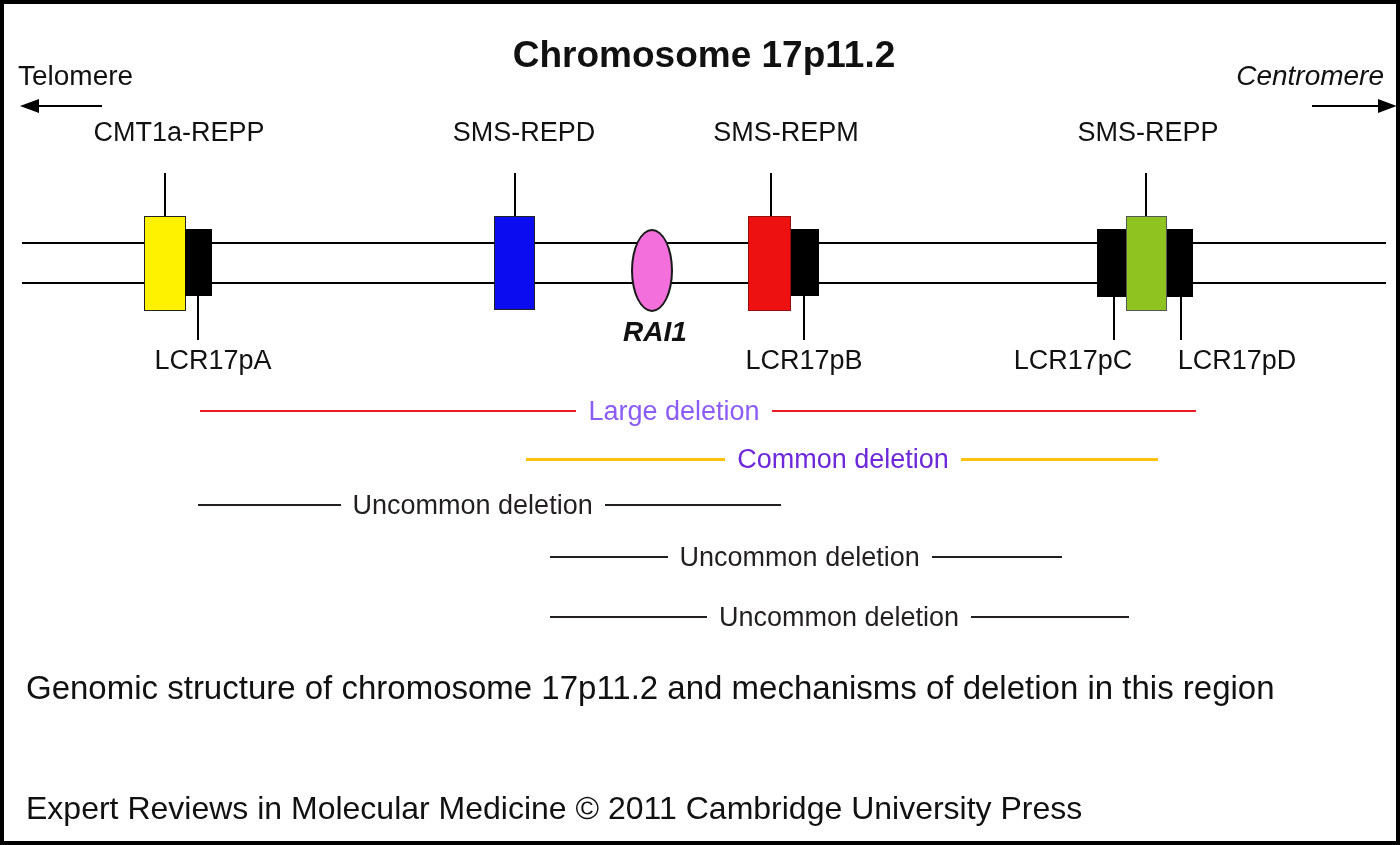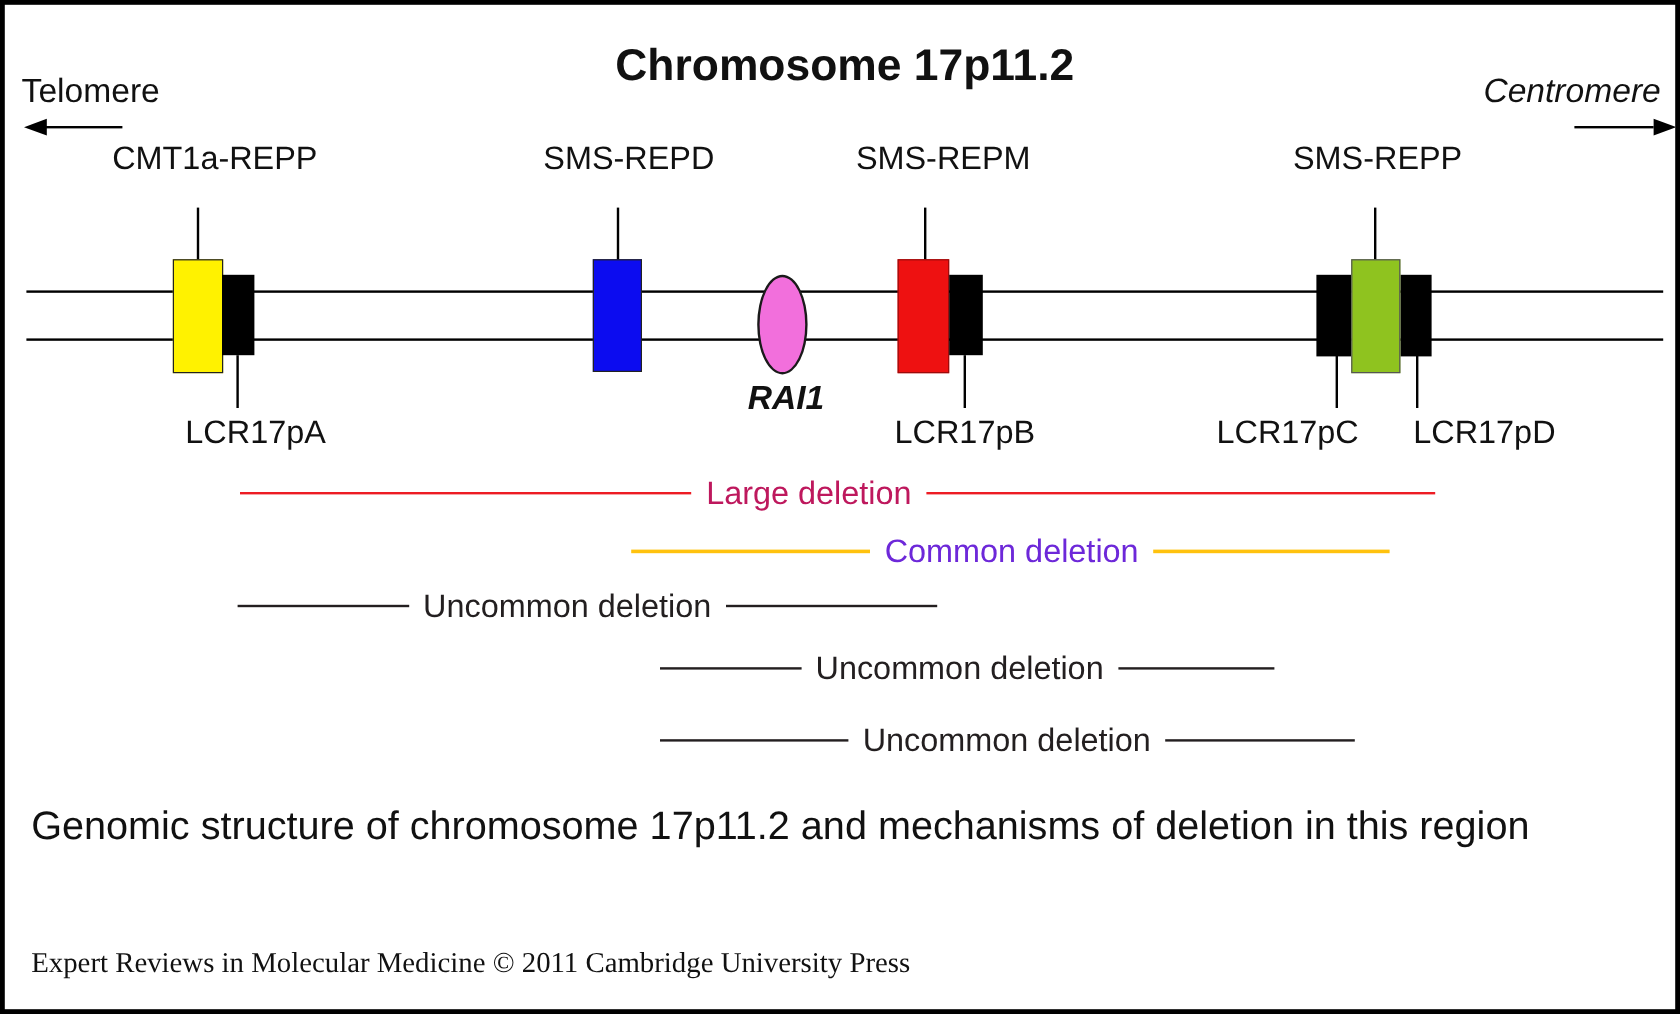--- a/index.html
+++ b/index.html
@@ -16,21 +16,21 @@
   .abs{position:absolute;}
   .ctr{transform:translateX(-50%);white-space:nowrap;}
   
   .title{left:700px;top:30px;font-size:37px;font-weight:bold;}
   .telomere{left:14px;top:56px;font-size:28px;}
   .centromere{right:12px;top:56px;font-size:28px;font-style:italic;}
   .rep-label{top:113px;font-size:27px;}
   .lcr-label{top:341px;font-size:27px;}
   .gene-label{left:651px;top:312px;font-size:28px;font-weight:bold;font-style:italic;}
   .caption{left:22px;top:660px;width:1310px;font-size:33px;line-height:1.45;}
-  .credit{left:22px;top:786px;font-size:24px;font-family:Liberation Serif, serif;}
+  .credit{left:22px;top:786px;font-size:32px;}
   
   .hline{height:2px;background:#000;}
   .arrow-line-l{left:32px;top:101px;width:66px;}
   .head-l{left:16px;top:95px;width:0;height:0;border-top:7px solid transparent;border-bottom:7px solid transparent;border-right:19px solid #000;}
   .arrow-line-r{left:1308px;top:101px;width:66px;}
   .head-r{left:1374px;top:95px;width:0;height:0;border-top:7px solid transparent;border-bottom:7px solid transparent;border-left:19px solid #000;}
   
   .chrom-line{left:18px;width:1364px;}
   .chrom-top{top:238px;}
   .chrom-bot{top:278px;}
@@ -47,21 +47,21 @@
   .ellipse-pink{left:627px;top:225px;width:42px;height:83px;background:#f26fdc;border:2px solid #1a1a1a;border-radius:50%;}
   .box-red{left:744px;top:212px;width:43px;height:95px;background:#ee1111;border:1px solid #9b0c0c;}
   .box-blackB{left:787px;top:225px;width:28px;height:67px;background:#000;}
   .box-blackC{left:1093px;top:225px;width:29px;height:68px;background:#000;}
   .box-blackD{left:1163px;top:225px;width:26px;height:68px;background:#000;}
   .box-green{left:1122px;top:212px;width:41px;height:95px;background:#8fc31f;border:1px solid #555;}
   
   .del-row{position:absolute;display:flex;align-items:center;height:32px;font-size:27px;}
   .del-seg{height:2px;background:#231f20;}
   .del-label{padding:0 12px;white-space:nowrap;}
-  .row-large{left:196px;top:391px;width:996px;color:#be185d;}
+  .row-large{left:196px;top:391px;width:996px;color:#8b5cf6;}
   .row-large .del-seg{background:#ed1c24;}
   .row-large .seg-l{flex:377;} .row-large .seg-r{flex:425;}
   .row-common{left:522px;top:439px;width:632px;color:#6d28d9;}
   .row-common .del-seg{background:#ffc20e;height:3px;}
   .row-common .seg-l{flex:191;} .row-common .seg-r{flex:189;}
   .row-unc1{left:194px;top:485px;width:583px;color:#231f20;}
   .row-unc1 .seg-l{flex:135;} .row-unc1 .seg-r{flex:167;}
   .row-unc2{left:546px;top:537px;width:512px;color:#231f20;}
   .row-unc2 .seg-l{flex:111;} .row-unc2 .seg-r{flex:123;}
   .row-unc3{left:546px;top:597px;width:579px;color:#231f20;}

